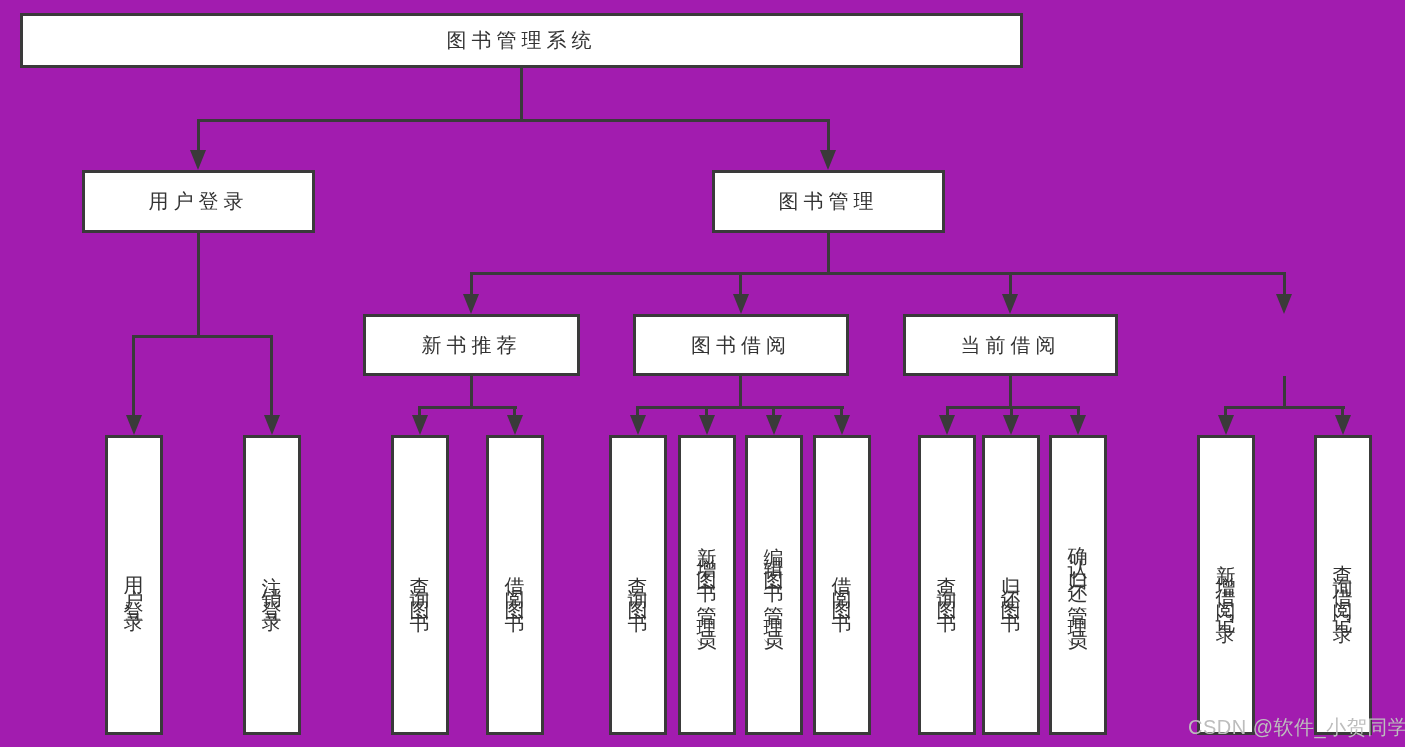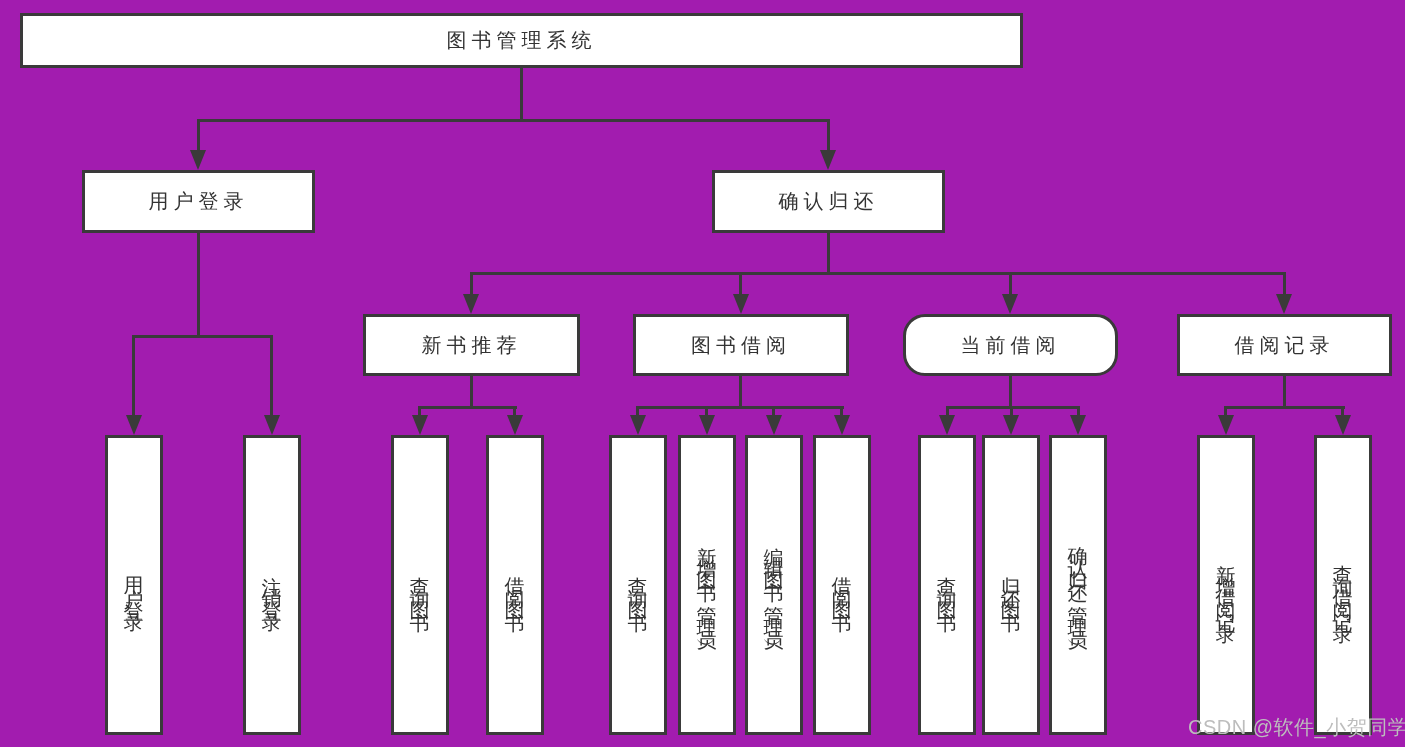--- a/index.html
+++ b/index.html
@@ -56,45 +56,44 @@
   
   .n-root { left: 20px;  top: 13px;  width: 1003px; height: 55px; }
 
   .n-l2   { top: 170px; height: 63px; }
   .n-user-login { left: 82px;  width: 233px; }
   .n-book-mgmt  { left: 712px; width: 233px; }
 
   .n-l3   { top: 314px; height: 62px; }
   .n-new-rec  { left: 363px;  width: 217px; }
   .n-borrow   { left: 633px;  width: 216px; }
-  .n-current  { left: 903px;  width: 215px; border-radius: 22px; }
+  .n-current  { left: 903px;  width: 215px; }
   .n-records  { left: 1177px; width: 215px; }
 
   .leaf { top: 435px; height: 300px; width: 58px; }
   .lf-a1 { left: 105px; }  .lf-a2 { left: 243px; }
   .lf-b1 { left: 391px; }  .lf-b2 { left: 486px; }
   .lf-c1 { left: 609px; }  .lf-c2 { left: 678px; }
   .lf-c3 { left: 745px; }  .lf-c4 { left: 813px; }
   .lf-d1 { left: 918px; }  .lf-d2 { left: 982px; }  .lf-d3 { left: 1049px; }
   .lf-e1 { left: 1197px; } .lf-e2 { left: 1314px; }
 </style>
 </head>
 <body>
 
 <div class="stage">
 
   <div class="box n-root">图书管理系统</div>
 
   <div class="box n-l2 n-user-login">用户登录</div>
-  <div class="box n-l2 n-book-mgmt">确认归还</div>
+  <div class="box n-l2 n-book-mgmt">图书管理</div>
 
   <div class="box n-l3 n-borrow">图书借阅</div>
   <div class="box n-l3 n-new-rec">新书推荐</div>
   <div class="box n-l3 n-current">当前借阅</div>
-  <div class="box n-l3 n-records">借阅记录</div>
 
   <div class="box vtext leaf lf-a1">用户登录</div>
   <div class="box vtext leaf lf-a2">注销登录</div>
 
   <div class="box vtext leaf lf-b1">查询图书</div>
   <div class="box vtext leaf lf-b2">借阅图书</div>
 
   <div class="box vtext leaf lf-c1">查询图书</div>
   <div class="box vtext leaf lf-c2">新增图书（管理员）</div>
   <div class="box vtext leaf lf-c3">编辑图书（管理员）</div>

